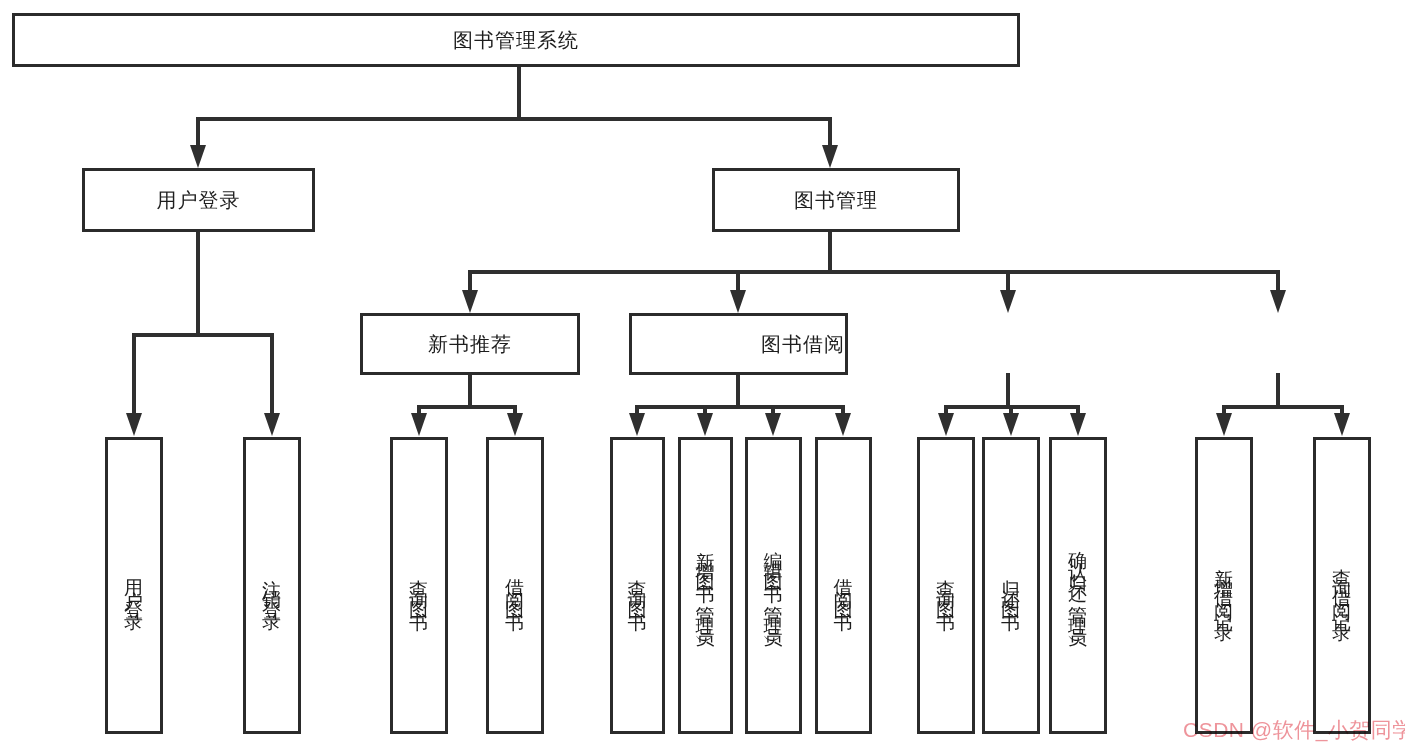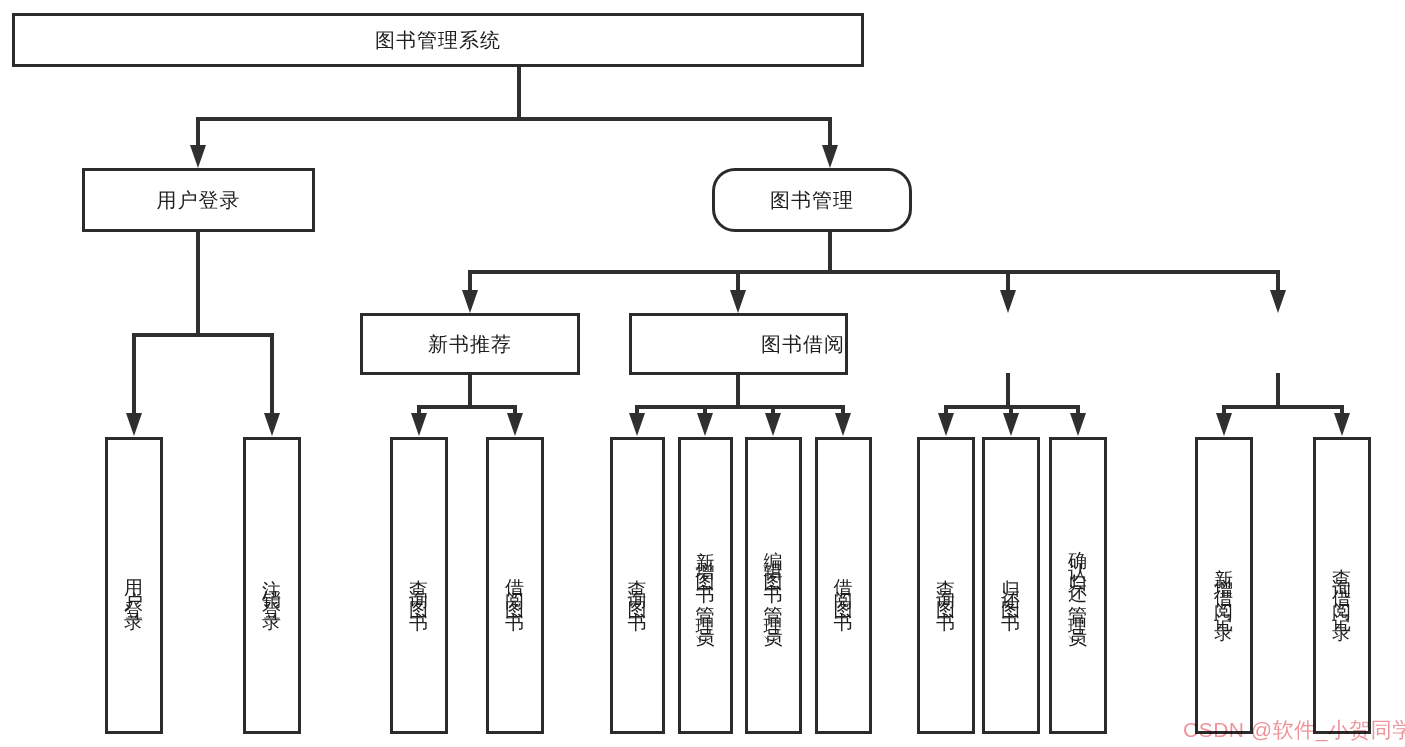--- a/index.html
+++ b/index.html
@@ -76,28 +76,28 @@
       <line x1="1011" y1="406" x2="1011" y2="420" stroke="#2f2f2f" stroke-width="4"></line>
       <polygon points="1003,413 1019,413 1011,436" fill="#2f2f2f"></polygon>
       <line x1="1078" y1="406" x2="1078" y2="420" stroke="#2f2f2f" stroke-width="4"></line>
       <polygon points="1070,413 1086,413 1078,436" fill="#2f2f2f"></polygon>
       <line x1="1224" y1="406" x2="1224" y2="420" stroke="#2f2f2f" stroke-width="4"></line>
       <polygon points="1216,413 1232,413 1224,436" fill="#2f2f2f"></polygon>
       <line x1="1342" y1="406" x2="1342" y2="420" stroke="#2f2f2f" stroke-width="4"></line>
       <polygon points="1334,413 1350,413 1342,436" fill="#2f2f2f"></polygon>
     </svg>
 
-  <div class="box" style="left:12px;top:13px;width:852px;height:54px;">
+  <div class="box" style="left:12px;top:13px;width:1008px;height:54px;">
     <span>图书管理系统</span>
   </div>
 
   <div class="box" style="left:82px;top:168px;width:233px;height:64px;">
     <span>用户登录</span>
   </div>
-  <div class="box" style="left:712px;top:168px;width:200px;height:64px;border-radius:23px;">
+  <div class="box" style="left:712px;top:168px;width:248px;height:64px;">
     <span>图书管理</span>
   </div>
 
   <div class="box" style="left:360px;top:313px;width:220px;height:62px;">
     <span>新书推荐</span>
   </div>
   <div class="box" style="left:629px;top:313px;width:219px;height:62px;justify-content:flex-end;">
     <span>图书借阅</span>
   </div>
 

